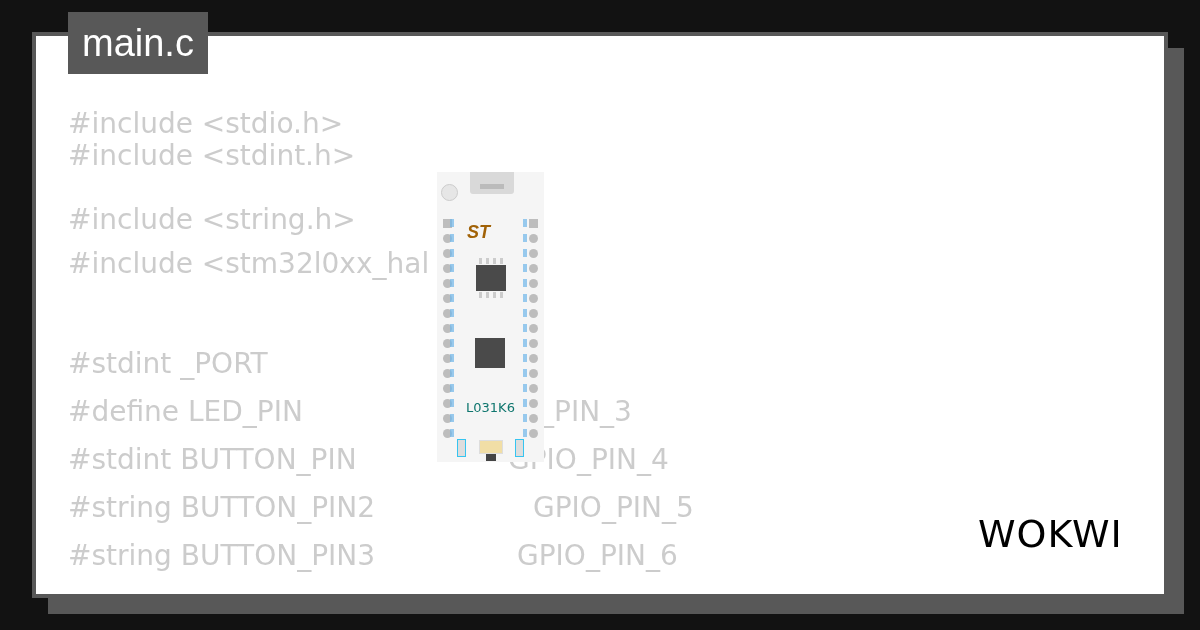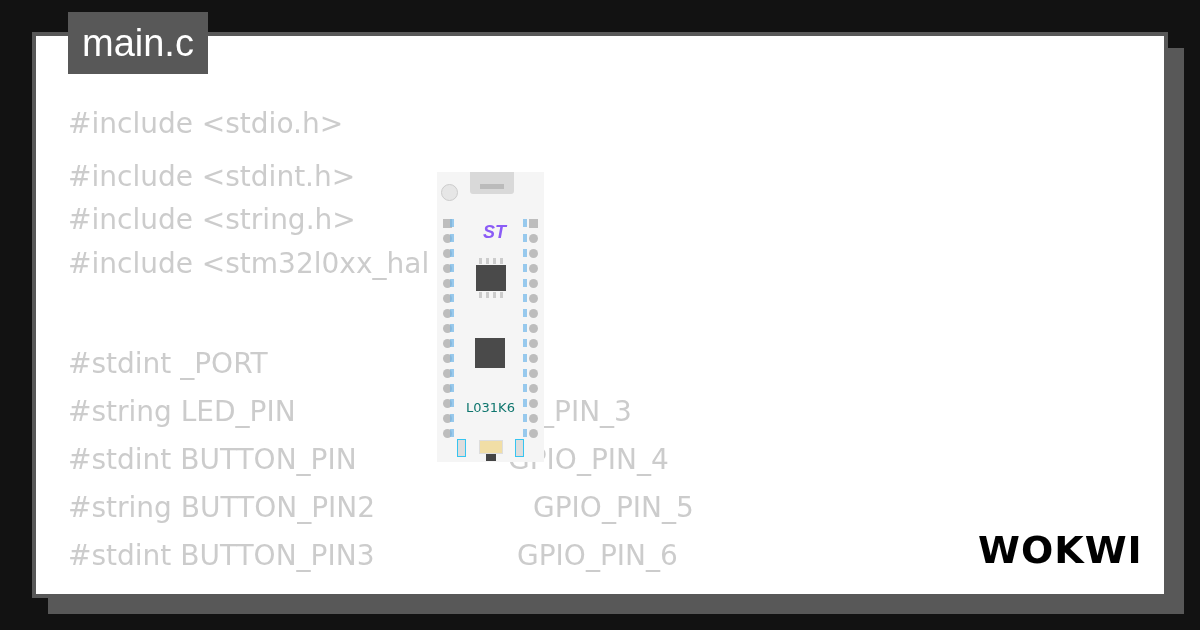--- a/index.html
+++ b/index.html
@@ -10,49 +10,49 @@
   .code { position:absolute; left:68px; top:100px; color:#cccccc; font-family:"DejaVu Sans", sans-serif; font-size:28px; }
   .line { position:absolute; left:0; height:48px; line-height:48px; white-space:pre; }
   .val { position:absolute; white-space:pre; height:48px; line-height:48px; }
   .board { position:absolute; left:437px; top:172px; width:107px; height:290px; background:#f5f5f5; }
   .usb { position:absolute; left:33px; top:0; width:44px; height:22px; background:#d9d9d9; border-radius:0 0 3px 3px; }
   .usb:after { content:""; position:absolute; left:10px; top:12px; width:24px; height:5px; background:#bbb; }
   .led1 { position:absolute; left:4px; top:12px; width:15px; height:15px; border-radius:50%; background:#e6e6e6; border:1px solid #ccc; }
   .pin { position:absolute; width:9px; height:9px; border-radius:50%; background:#bdbdbd; }
   .pin.sq { border-radius:0; }
   .pinlbl { position:absolute; width:4px; height:8px; background:#6fb7ea; opacity:.7; }
-  .st { position:absolute; left:30px; top:52px; width:30px; height:16px; color:#8b5cf6; font-weight:bold; font-style:italic; font-size:18px; line-height:16px; font-family:"Liberation Sans", sans-serif;margin-left:16px; }
+  .st { position:absolute; left:30px; top:52px; width:30px; height:16px; color:#a16207; font-weight:bold; font-style:italic; font-size:18px; line-height:16px; font-family:"Liberation Sans", sans-serif; }
   .chip1 { position:absolute; left:39px; top:93px; width:30px; height:26px; background:#4a4a4a; }
   .chip1:before, .chip1:after { content:""; position:absolute; left:3px; width:24px; height:6px; background:repeating-linear-gradient(90deg,#ccc 0 3px,transparent 3px 7px); }
   .chip1:before { top:-7px; } .chip1:after { bottom:-7px; }
   .chip2 { position:absolute; left:38px; top:166px; width:30px; height:30px; background:#4a4a4a; }
   .bname { position:absolute; left:0; width:107px; top:228px; text-align:center; font-family:"DejaVu Sans", sans-serif; font-size:13px; color:#0f766e; }
   .ledbox { position:absolute; width:7px; height:16px; border:1.5px solid #36c4f0; background:#ddd; }
   .btn { position:absolute; left:42px; top:268px; width:22px; height:12px; background:#f1dea6; border:1px solid #ddd; }
   .btn:after { content:""; position:absolute; left:6px; top:13px; width:10px; height:7px; background:#444; }
-  .wokwi { position:absolute; left:978px; top:528px; font-family:"DejaVu Sans", sans-serif; font-size:38px; font-weight:bold; letter-spacing:1px; color:#000; }
+  .wokwi { position:absolute; left:978px; top:512px; font-family:"DejaVu Sans", sans-serif; font-size:38px; font-weight:normal; letter-spacing:1px; color:#000; }
 </style>
 </head>
 <body>
 
 <div class="shadow"></div>
 <div class="panel"></div>
 <div class="tab">main.c</div>
 
 <div class="code">
   <div class="line" style="top:0">#include &lt;stdio.h&gt;</div>
-  <div class="line" style="top:53px">#include &lt;stdint.h&gt;</div>
+  <div class="line" style="top:32px">#include &lt;stdint.h&gt;</div>
   <div class="line" style="top:96px">#include &lt;string.h&gt;</div>
   <div class="line" style="top:140px">#include &lt;stm32l0xx_hal</div>
   <div class="line" style="top:192px"></div>
   <div class="line" style="top:240px">#stdint _PORT</div>
-  <div class="line" style="top:288px">#string LED_PIN</div>
+  <div class="line" style="top:288px">#define LED_PIN</div>
   <div class="line" style="top:336px">#stdint BUTTON_PIN</div>
   <div class="line" style="top:384px">#string BUTTON_PIN2</div>
-  <div class="line" style="top:432px">#stdint BUTTON_PIN3</div>
+  <div class="line" style="top:432px">#string BUTTON_PIN3</div>
   <div class="val" style="left:472px;top:288px">_PIN_3</div>
   <div class="val" style="left:440px;top:336px">GPIO_PIN_4</div>
   <div class="val" style="left:465px;top:384px">GPIO_PIN_5</div>
   <div class="val" style="left:449px;top:432px">GPIO_PIN_6</div>
 </div>
 
 <div class="board">
   <div class="usb"></div>
   <div class="led1"></div>
   <div class="st">ST</div>

